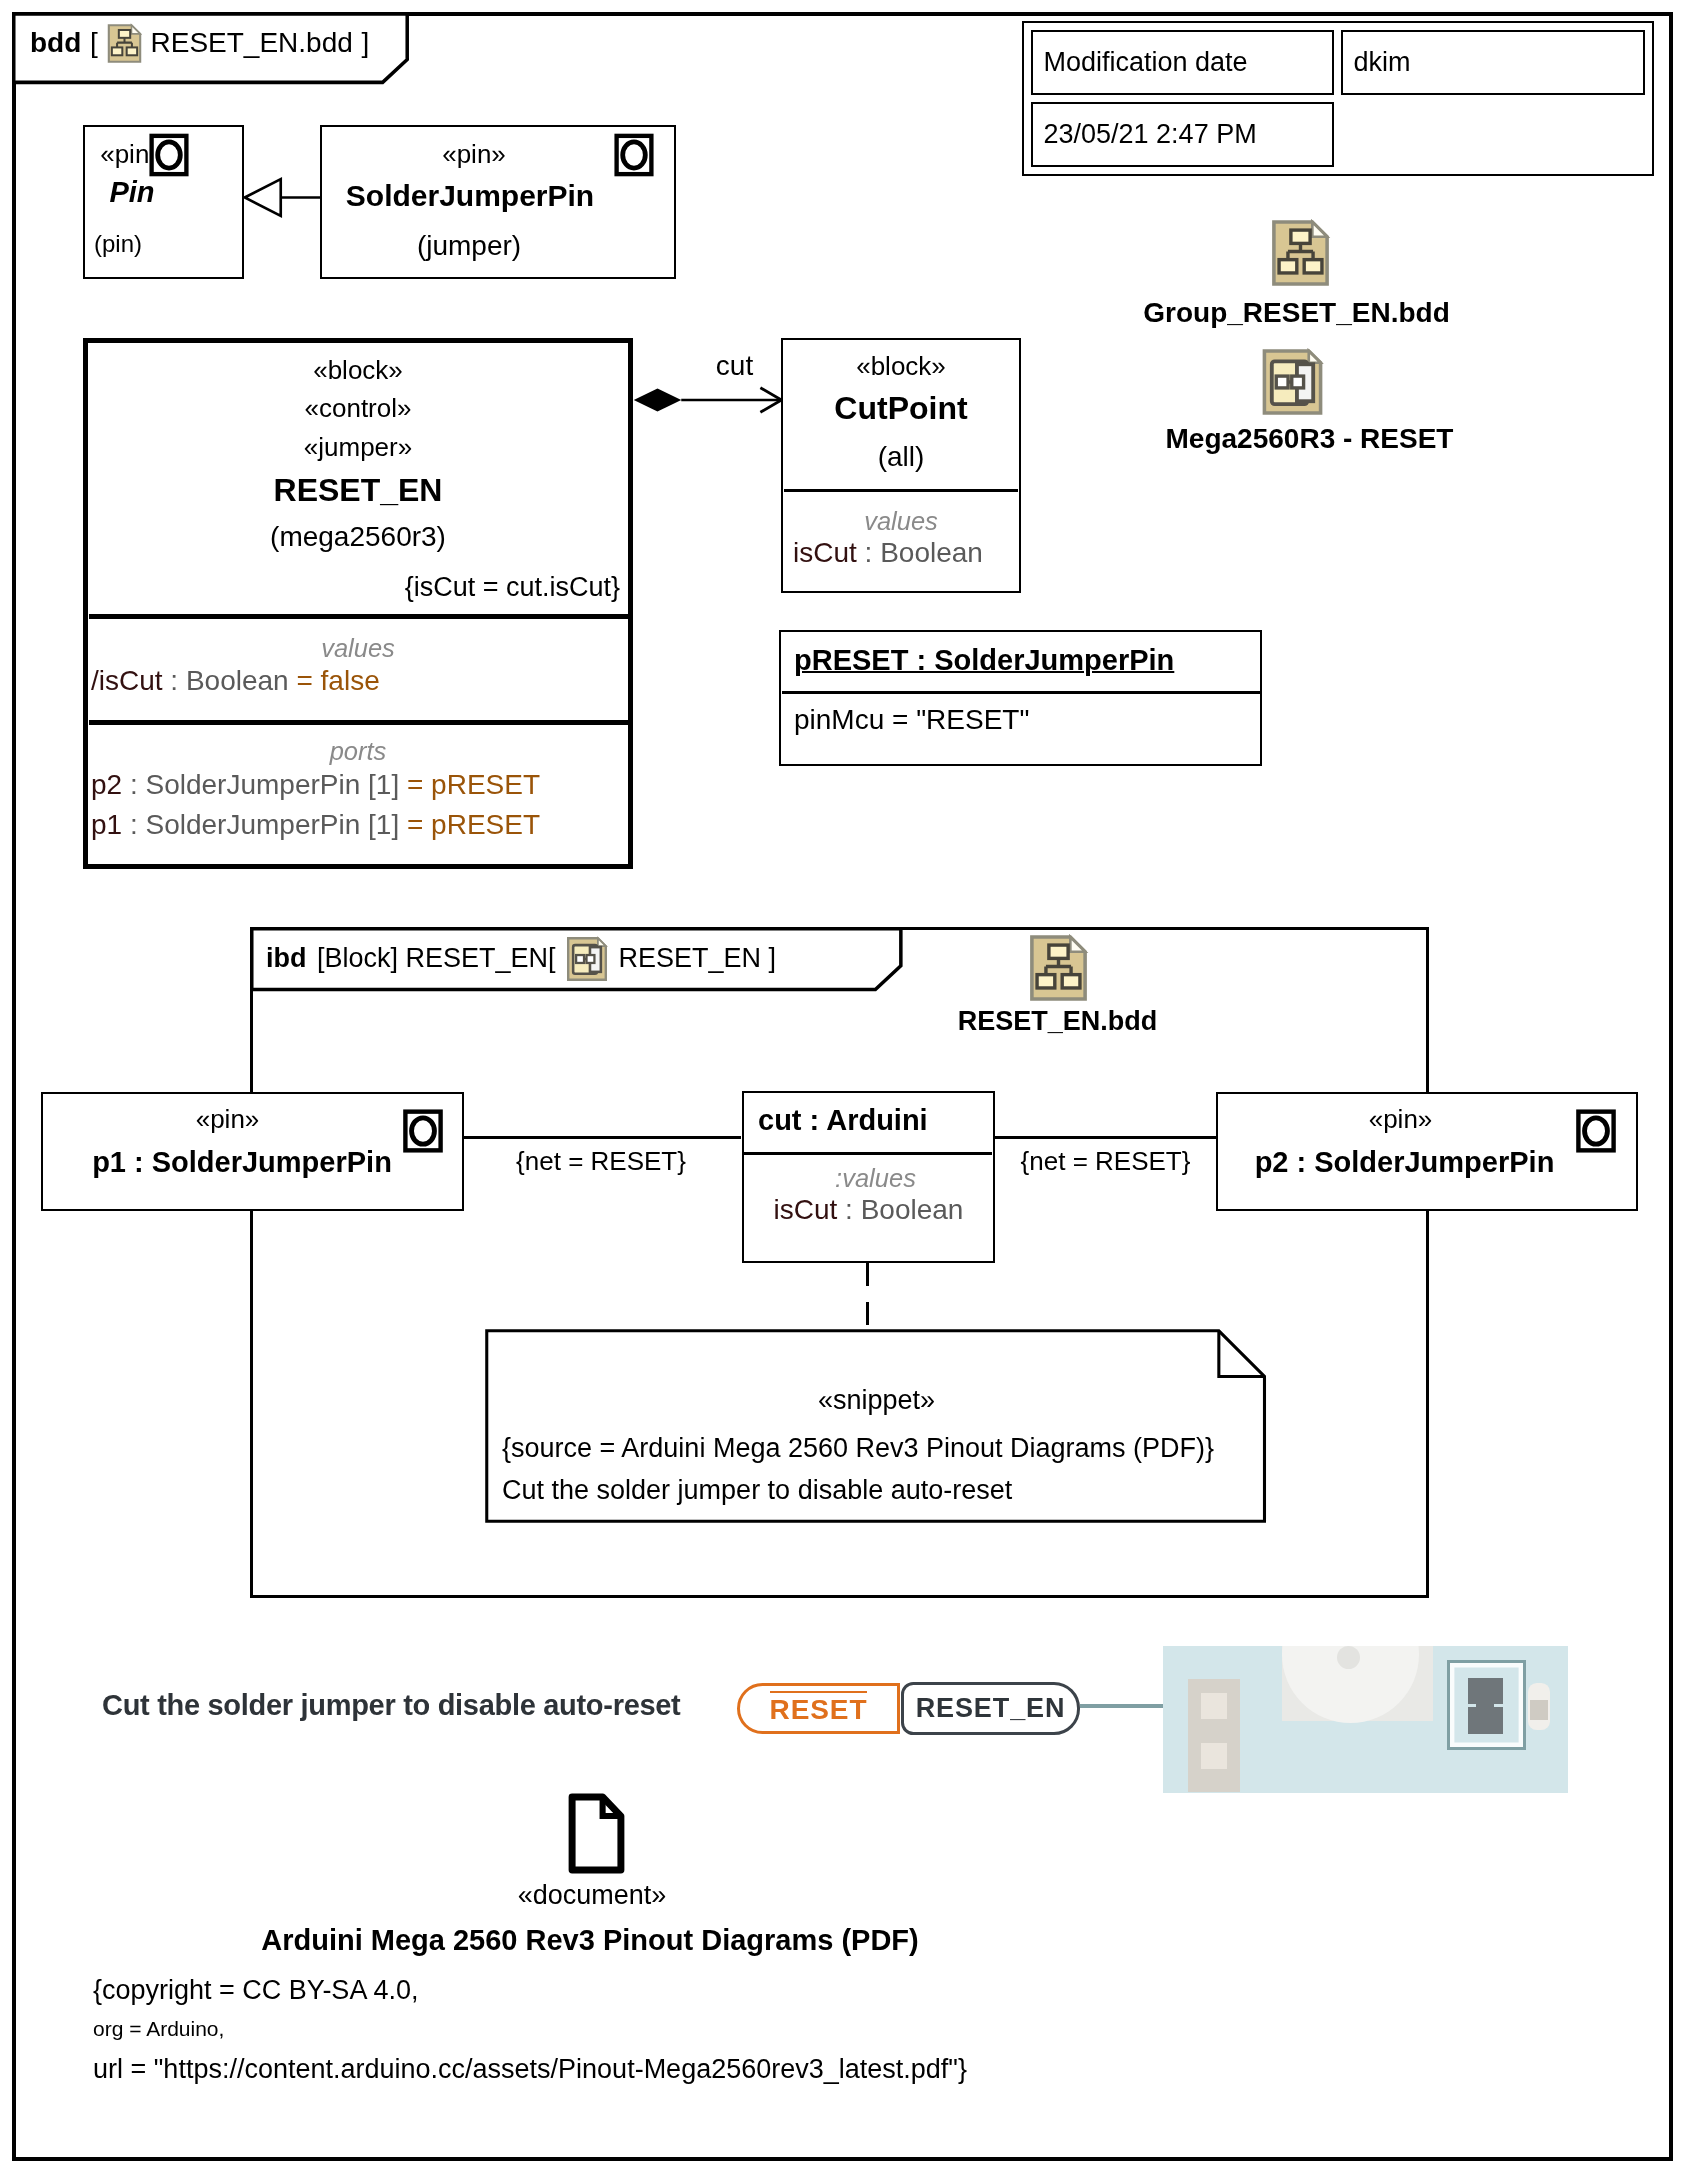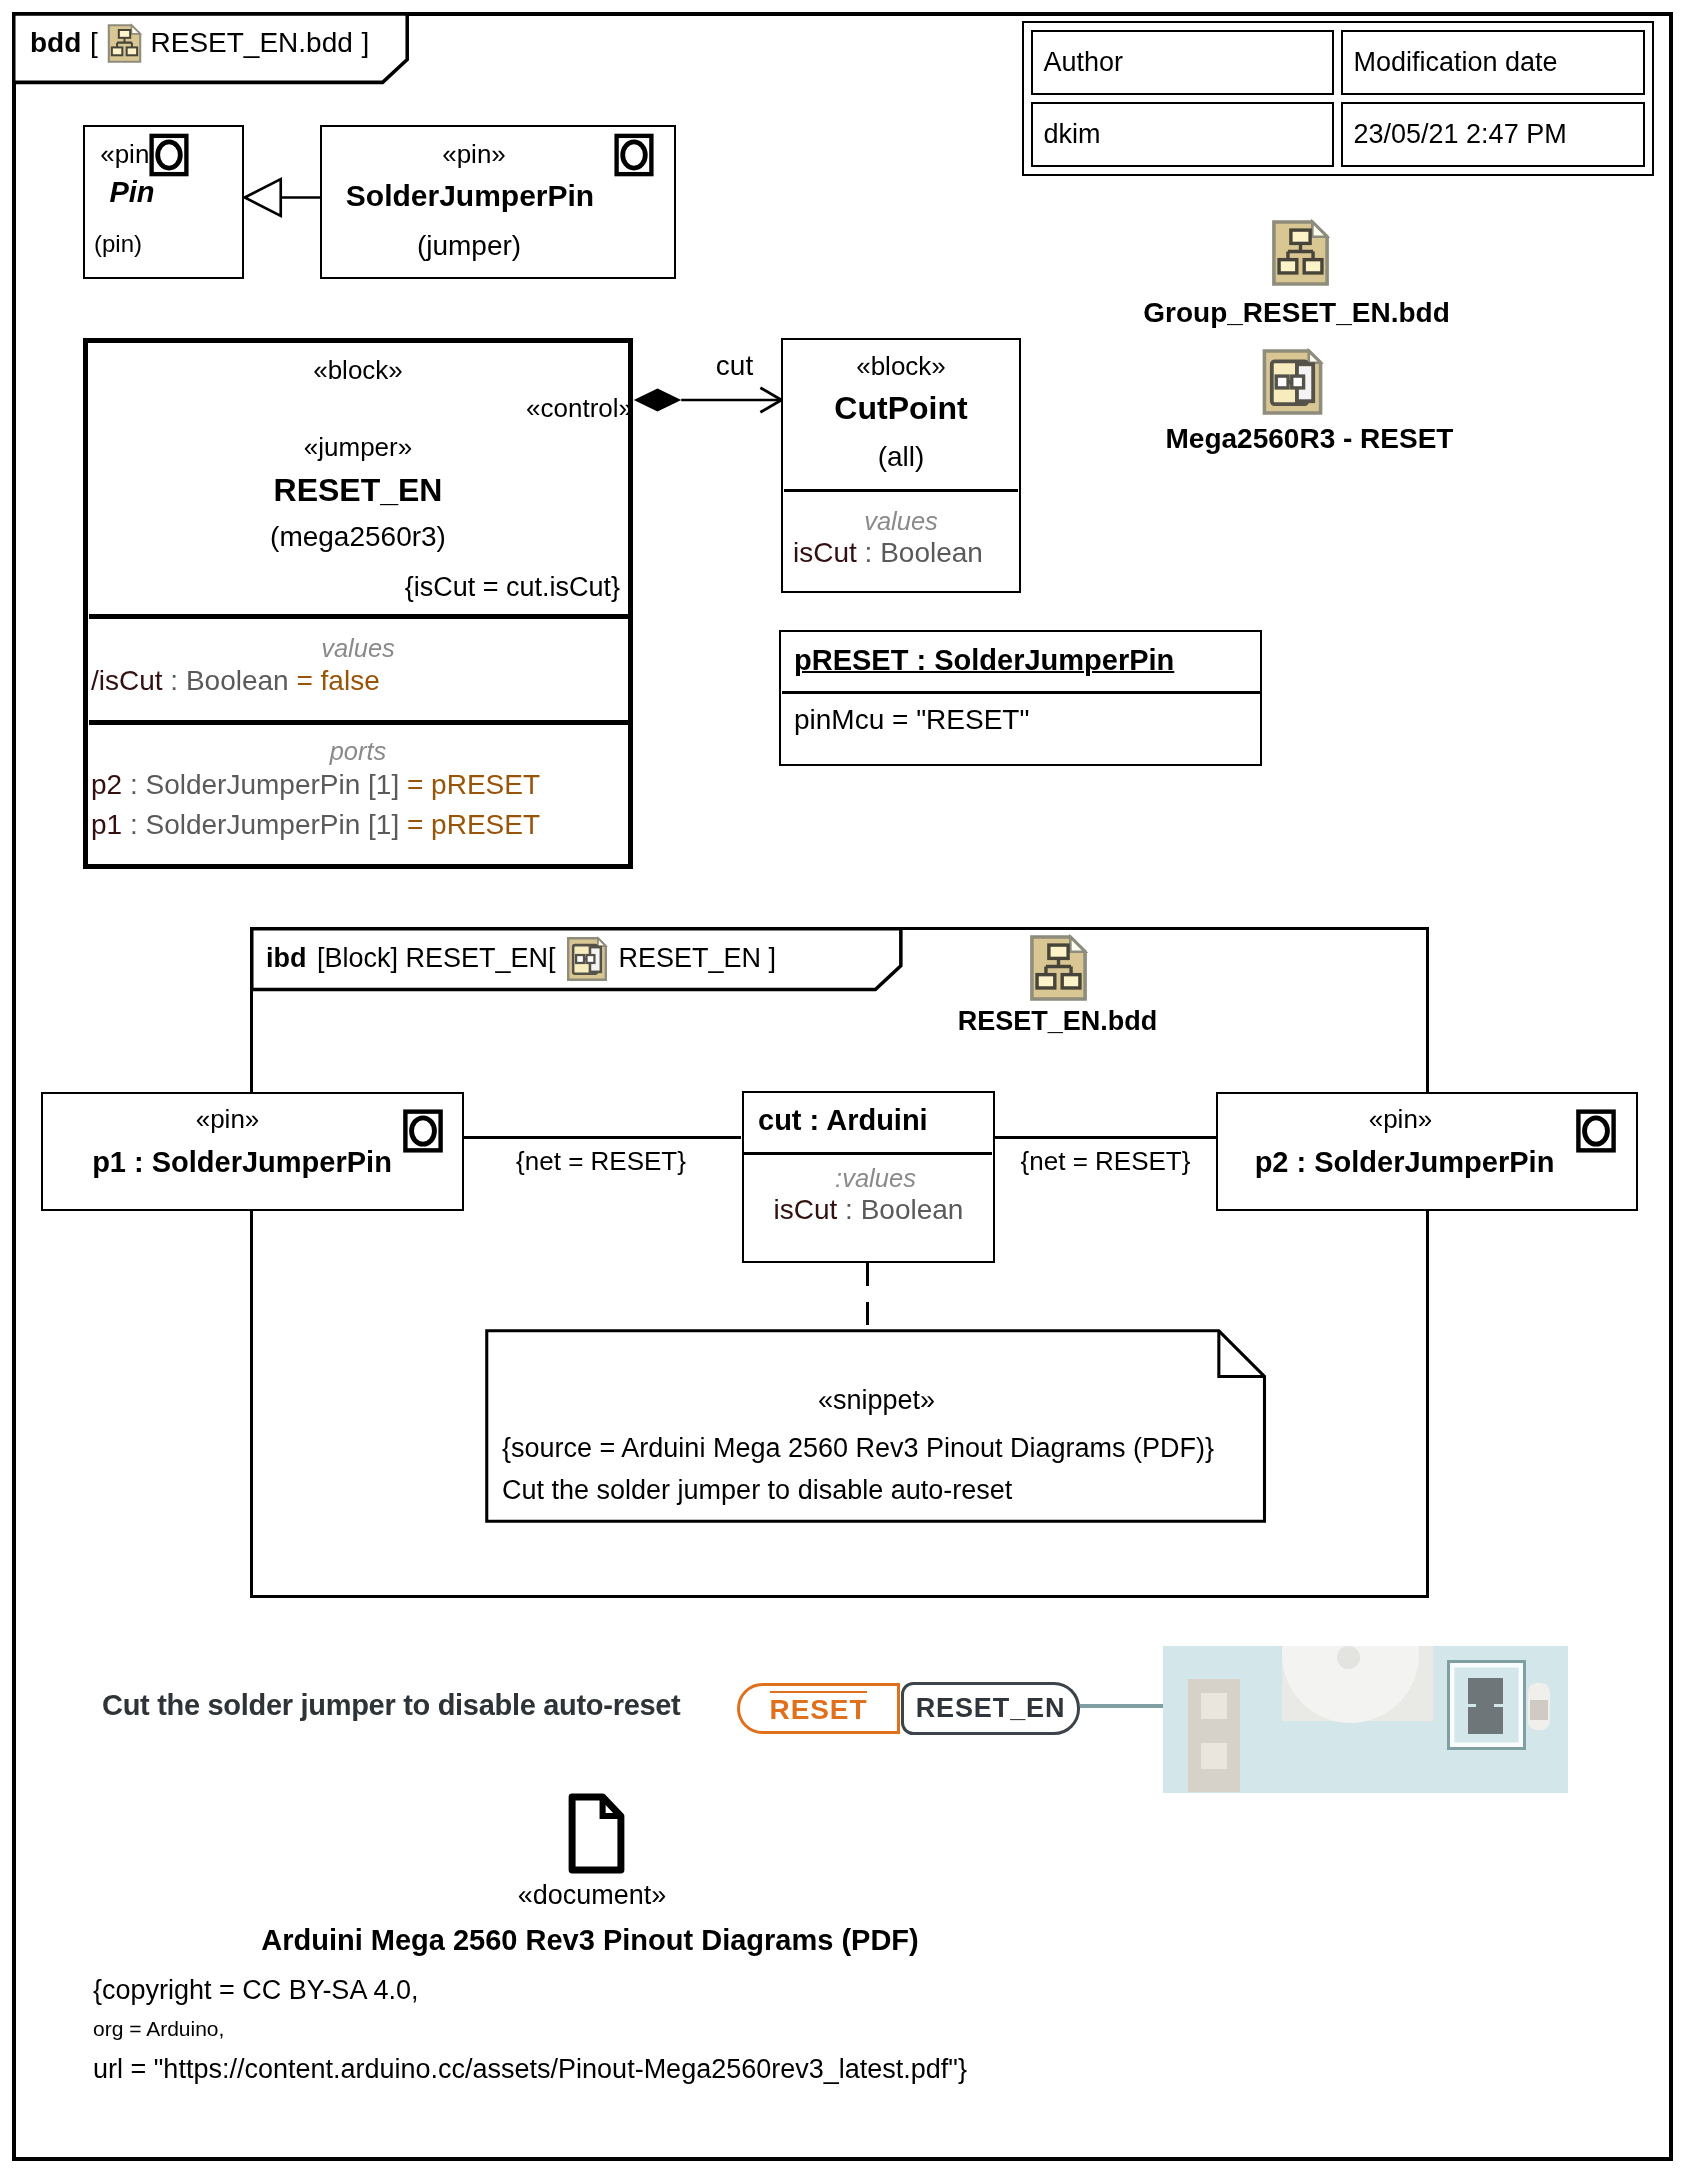--- a/index.html
+++ b/index.html
@@ -73,23 +73,20 @@
   <span>[</span>
   <svg width="35" height="41" viewBox="0 0 40 47">
       <use href="#sym-bdd"></use>
     </svg>
   <span>RESET_EN.bdd</span>
   <span>]</span>
 </div>
 
 <div class="abs" style="left:1022px;top:21px;width:632px;height:155px;border:2.6px solid #000;padding:7px;display:grid;grid-template-columns:303px 1fr;grid-template-rows:1fr 1fr;gap:7px;font-size:27px;">
   <div class="flexrow" style="border:2.6px solid #000;padding-left:10.5px;">
-    <span>Author</span>
-  </div>
-  <div class="flexrow" style="border:2.6px solid #000;padding-left:10.5px;">
     <span>Modification date</span>
   </div>
   <div class="flexrow" style="border:2.6px solid #000;padding-left:10.5px;">
     <span>dkim</span>
   </div>
   <div class="flexrow" style="border:2.6px solid #000;padding-left:10.5px;">
     <span>23/05/21 2:47 PM</span>
   </div>
 </div>
 
@@ -119,21 +116,21 @@
 <div class="abs blkbox" style="left:320px;top:125px;width:356px;height:154px;"></div>
 <div class="abs ctr" style="left:338px;top:139px;width:272px;font-size:26px;">«pin»</div>
 <svg class="abs" style="left:614px;top:132px;" width="40" height="46" viewBox="0 0 46 52">
     <use href="#sym-pin"></use>
   </svg>
 <div class="abs ctr b" style="left:312px;top:179px;width:316px;font-size:30px;">SolderJumperPin</div>
 <div class="abs ctr" style="left:320px;top:230px;width:298px;font-size:28px;">(jumper)</div>
 
 <div class="abs thickbox" style="left:83px;top:338px;width:550px;height:531px;"></div>
 <div class="abs ctr" style="left:83px;top:355px;width:550px;font-size:26px;">«block»</div>
-<div class="abs ctr" style="left:83px;top:393px;width:550px;font-size:26px;text-align:right;">«control»</div>
+<div class="abs ctr" style="left:83px;top:393px;width:550px;font-size:26px;">«control»</div>
 <div class="abs ctr" style="left:83px;top:432px;width:550px;font-size:26px;">«jumper»</div>
 <div class="abs ctr b" style="left:83px;top:472px;width:550px;font-size:32px;">RESET_EN</div>
 <div class="abs ctr" style="left:83px;top:521px;width:550px;font-size:28px;">(mega2560r3)</div>
 <div class="abs rgt" style="left:83px;top:572px;width:537px;font-size:27px;">{isCut = cut.isCut}</div>
 <div class="abs sep" style="left:89px;top:614px;width:540px;height:5.3px;"></div>
 <div class="abs ctr it gray" style="left:83px;top:634px;width:550px;font-size:25.5px;">values</div>
 <div class="abs" style="left:91px;top:665px;font-size:28px;">
   <span class="pname">/isCut</span><span class="type"> : Boolean </span><span class="eq">= false</span>
 </div>
 <div class="abs sep" style="left:89px;top:720px;width:540px;height:5.3px;"></div>

